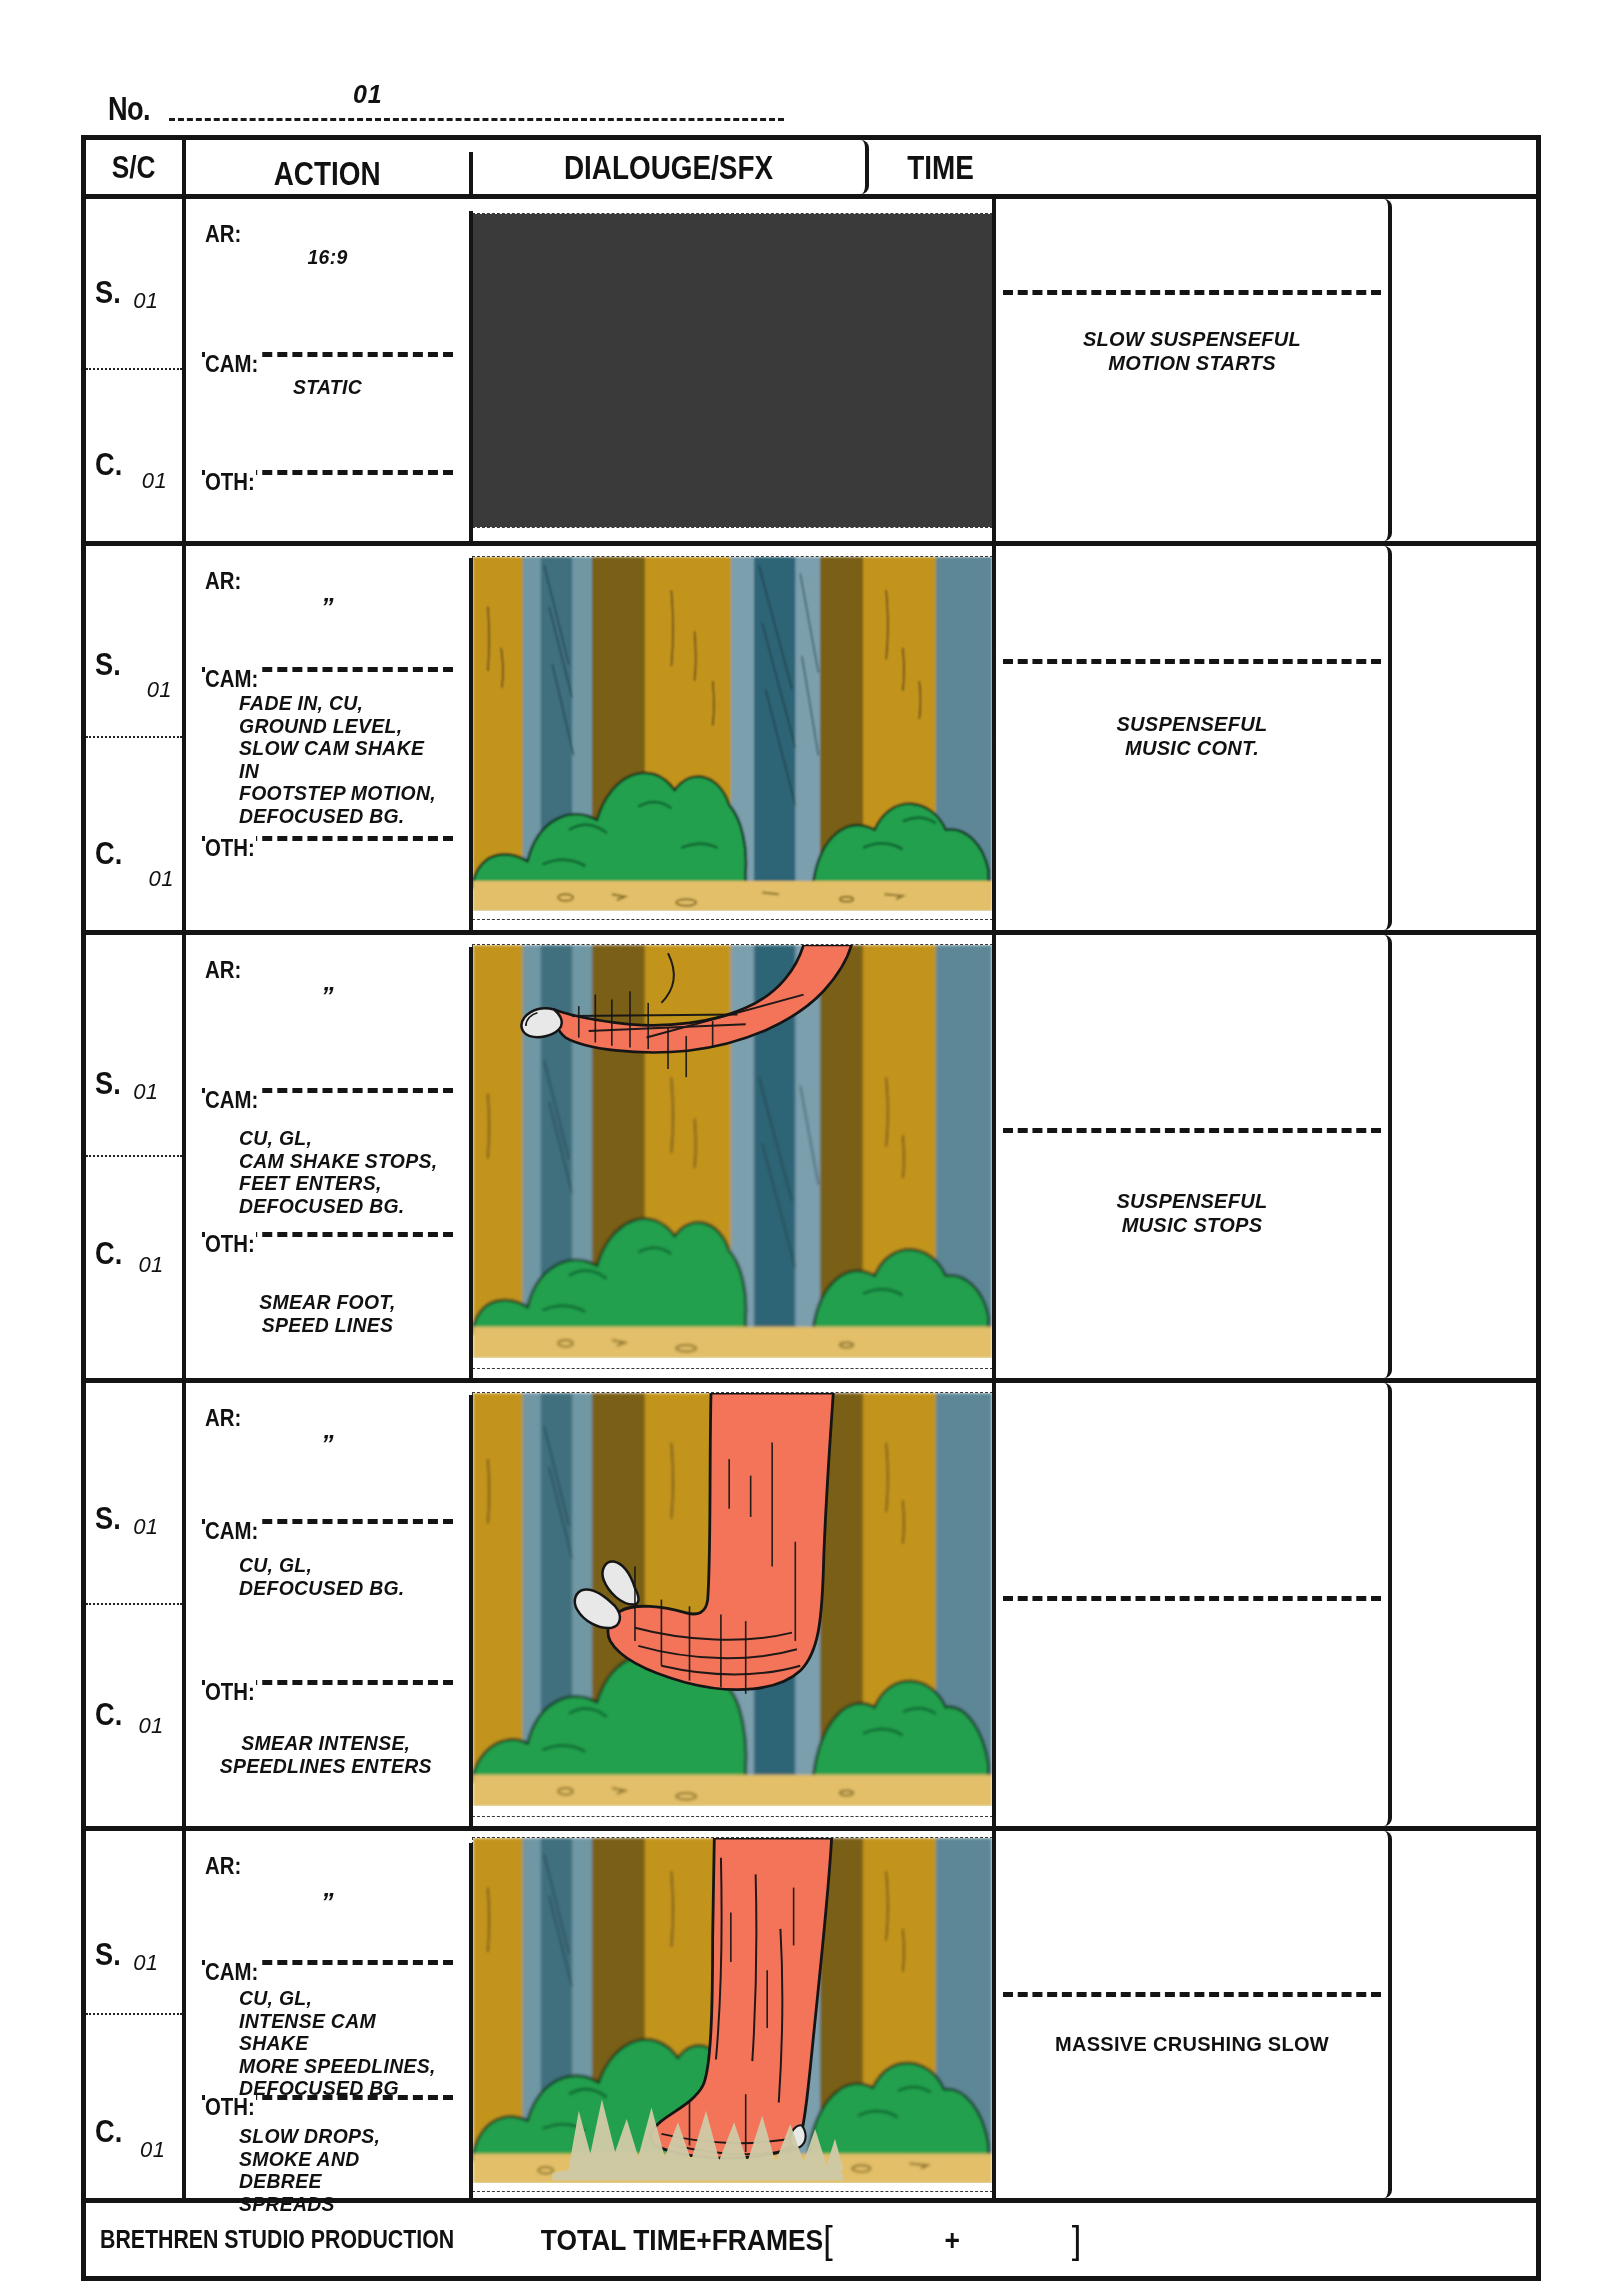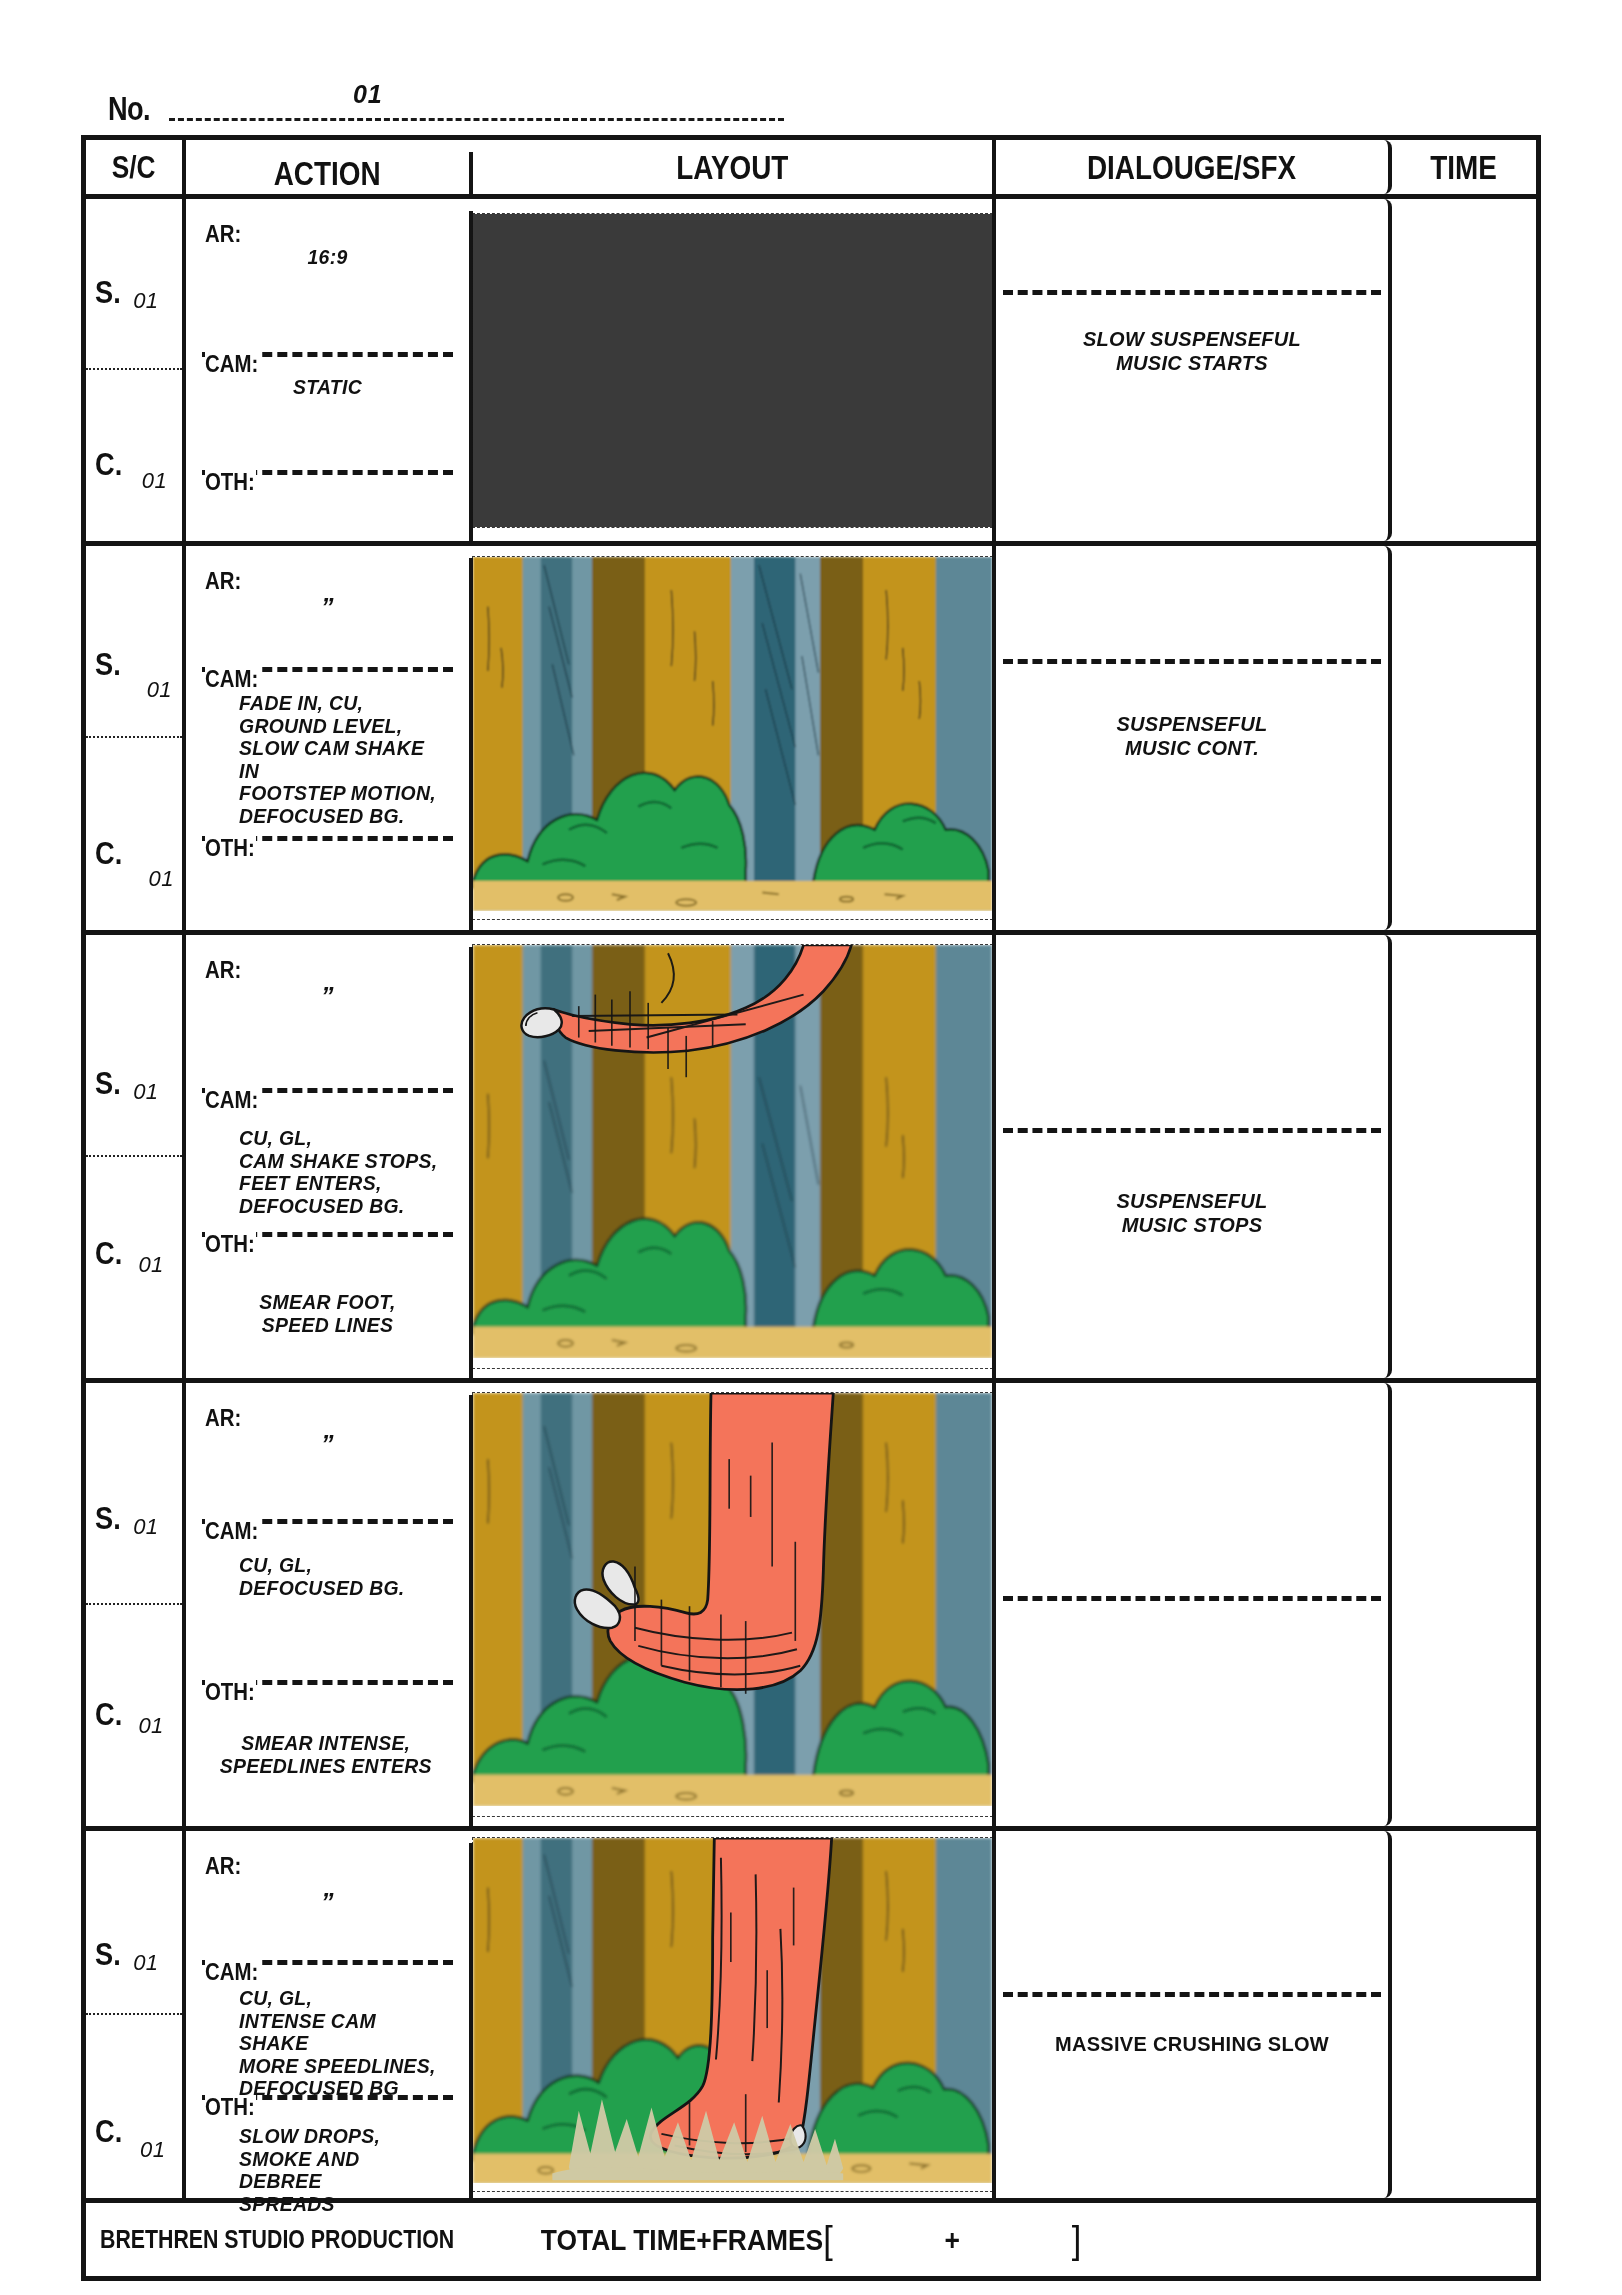--- a/index.html
+++ b/index.html
@@ -155,23 +155,20 @@
 
   <div class="board">
 
     <div class="brow hdrrow">
       <div class="c-sc">
           <span class="hdrcell">S/C</span>
         </div>
       <div class="c-act">
           <span class="hdrcell">ACTION</span>
         </div>
-      <div class="c-lay">
-          <span class="hdrcell">LAYOUT</span>
-        </div>
       <div class="c-dia">
           <span class="hdrcell">DIALOUGE/SFX</span>
         </div>
       <div class="c-time">
           <span class="hdrcell">TIME</span>
         </div>
     </div>
 
     <div class="brow r1">
       <div class="c-sc">
@@ -209,21 +206,21 @@
       <div class="c-lay">
         <div class="laywrap">
           <div class="panel blank" style="width:524px;height:313px;"></div>
         </div>
       </div>
 
       <div class="c-dia">
         <div class="dia">
           <div class="dia-rule" style="top:91px"></div>
           <div class="dia-txt it" style="top:128px">SLOW SUSPENSEFUL
-MUSIC STARTS</div>
+MOTION STARTS</div>
         </div>
       </div>
 
       <div class="c-time">
         <div class="dia-txt" style="top:34px"></div>
       </div>
     </div>
 
     <div class="brow r2">
       <div class="c-sc">

